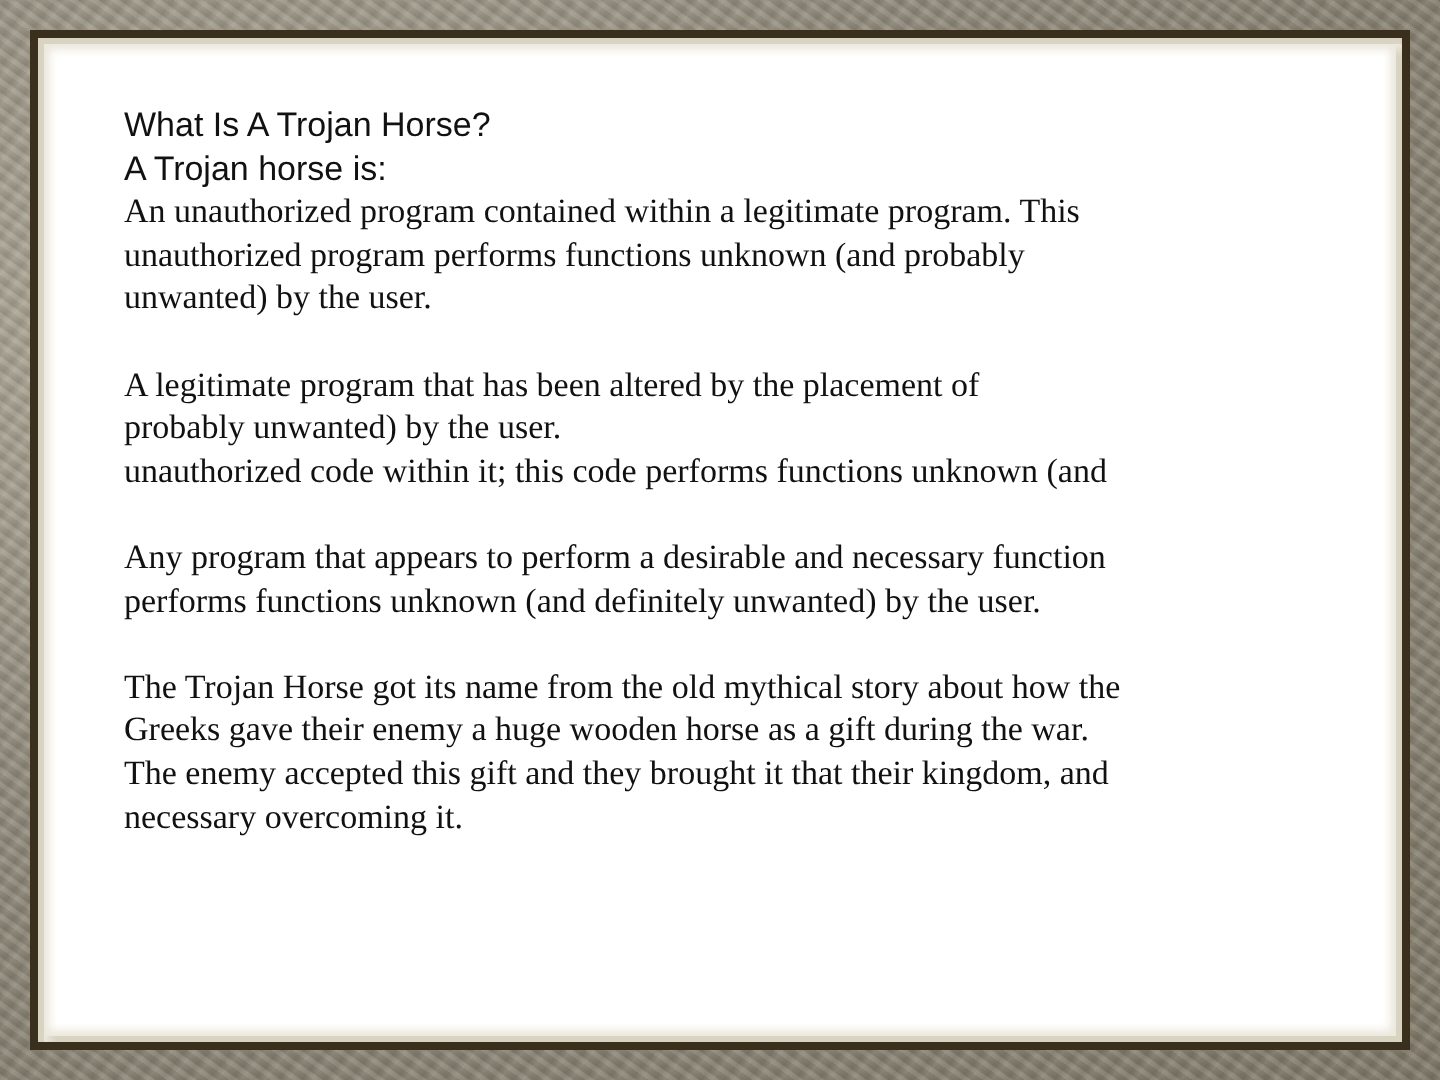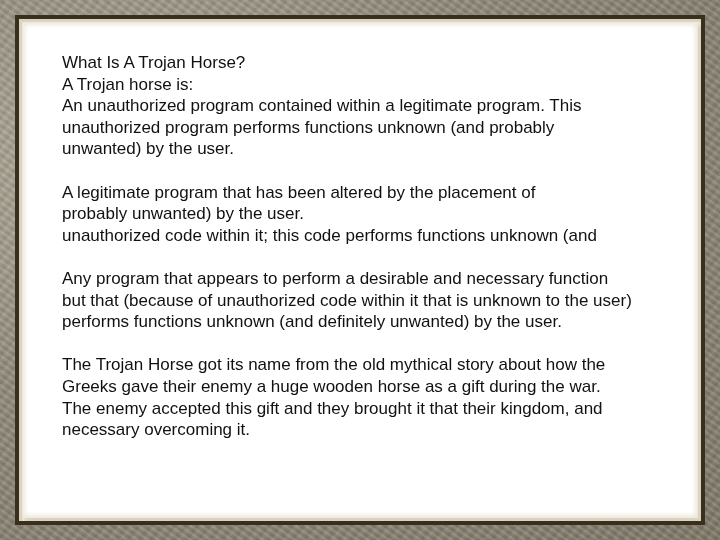--- a/index.html
+++ b/index.html
@@ -24,21 +24,21 @@
       box-sizing: border-box;
       background: #ffffff;
       box-shadow: inset 3px 3px 0 #d9d3c2, inset 6px 6px 4px #ece8dc, inset -3px -3px 0 #d9d3c2, inset -6px -6px 4px #ece8dc;
     }
     .content {
       position: absolute; left: 62px; top: 52px; width: 640px;
       font-family: "Liberation Sans", sans-serif;
       font-size: 17px; line-height: 21.6px; color: #111111;
     }
     .title { font-weight: normal; }
-    .para { margin: 0; }
+    .para { margin: 0; font-family: Liberation Serif, serif; }
     .gap { height: 21.6px; }
   </style>
 </head>
 <body>
 
 <div class="frame-texture"></div>
 <div class="frame-line"></div>
 <div class="frame-bevel"></div>
 
 <div class="content">
@@ -54,21 +54,20 @@
 
   <div class="para">
     <div>A legitimate program that has been altered by the placement of</div>
     <div>probably unwanted) by the user.</div>
     <div>unauthorized code within it; this code performs functions unknown (and</div>
   </div>
   <div class="gap"></div>
 
   <div class="para">
     <div>Any program that appears to perform a desirable and necessary function</div>
-    <div>but that (because of unauthorized code within it that is unknown to the user)</div>
     <div>performs functions unknown (and definitely unwanted) by the user.</div>
   </div>
   <div class="gap"></div>
 
   <div class="para">
     <div>The Trojan Horse got its name from the old mythical story about how the</div>
     <div>Greeks gave their enemy a huge wooden horse as a gift during the war.</div>
     <div>The enemy accepted this gift and they brought it that their kingdom, and</div>
     <div>necessary overcoming it.</div>
   </div>

